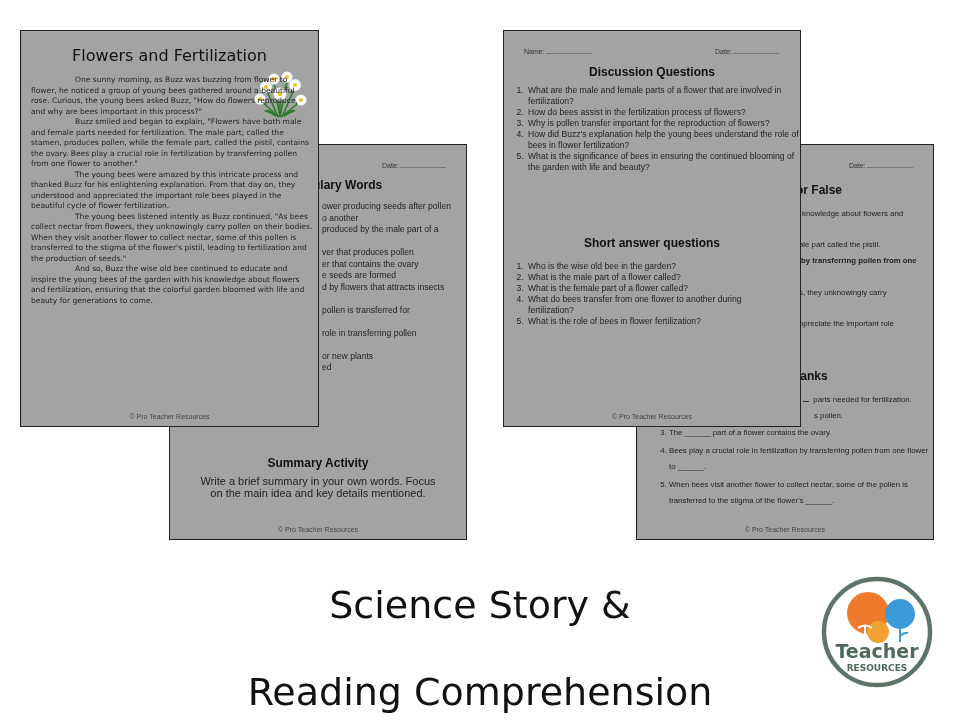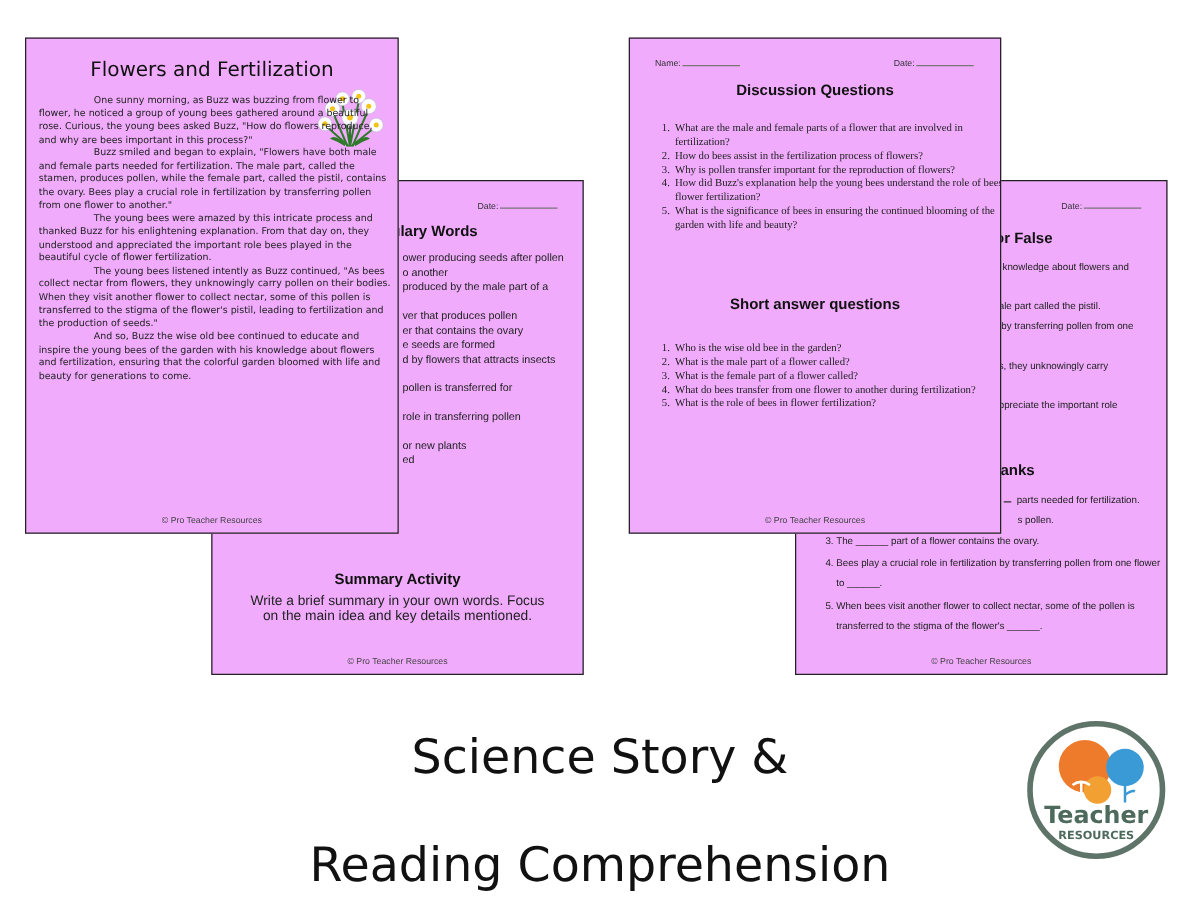--- a/index.html
+++ b/index.html
@@ -1,23 +1,23 @@
 <!DOCTYPE html>
 <html><head>
 <meta charset="utf-8">
 <style>
   html, body { margin:0; padding:0; }
   body { width:960px; height:720px; background:#ffffff; position:relative; overflow:hidden; font-family:"DejaVu Sans", sans-serif; }
-  .page { position:absolute; background:#f0abfc; border:1.5px solid #222; box-sizing:border-box; overflow:hidden; }
+  .page { position:absolute; background:#a3a3a3; border:1.5px solid #222; box-sizing:border-box; overflow:hidden; }
   .footer { position:absolute; left:0; right:0; text-align:center; font-family:"Liberation Sans", sans-serif; font-size:7px; color:#444; }
   .sans { font-family:"Liberation Sans", sans-serif; }
   .date-line { position:absolute; font-family:"Liberation Sans", sans-serif; font-size:7px; color:#333; }
   .date-line .ul { display:inline-block; width:46px; border-bottom:1px solid #777; margin-left:1px; }
   .h2 { position:absolute; font-family:"Liberation Sans", sans-serif; font-weight:bold; font-size:12px; color:#111; white-space:nowrap; }
-  ol.q { position:absolute; margin:12px; padding-left:18px; font-family:Liberation Serif, serif; font-size:8.6px; line-height:11px; color:#222; }
+  ol.q { position:absolute; margin:0; padding-left:18px; font-family:Liberation Sans, sans-serif; font-size:8.6px; line-height:11px; color:#222; }
   ol.q li { padding-left:2px; }
 
   
   #pageB { left:169px; top:144px; width:298px; height:396px; }
   .vocab-lines { position:absolute; left:152px; top:56px; font-family:"Liberation Sans", sans-serif; font-size:8.6px; color:#222; line-height:11.5px; white-space:nowrap; }
   .vocab-lines div { height:11.5px; }
 
   
   #pageD { left:636px; top:144px; width:298px; height:396px; }
   .tf-lines { position:absolute; left:150px; top:62px; font-family:"Liberation Sans", sans-serif; font-size:7.8px; color:#222; white-space:nowrap; }
@@ -66,21 +66,21 @@
   <div class="sans" style="position:absolute;left:30px;right:30px;top:330px;text-align:center;font-size:11px;line-height:12px;color:#222;">Write a brief summary in your own words. Focus on the main idea and key details mentioned.</div>
   <div class="footer" style="top:381px;">© Pro Teacher Resources</div>
 </div>
 
 <div class="page" id="pageD">
   <div class="date-line" style="left:212px;top:17px;"><span>Date:</span><span class="ul"></span></div>
   <div class="h2" style="left:159px;top:38px;">or False</div>
   <div class="tf-lines">
     <div style="top:2px;left:9px;">s knowledge about flowers and</div>
     <div style="top:33px;left:12px;">ale part called the pistil.</div>
-    <div style="top:49px;left:14px;">by transferring pollen from one</div>
+    <div style="top:49px;left:14px;font-weight:bold;">by transferring pollen from one</div>
     <div style="top:81px;left:12px;">s, they unknowingly carry</div>
     <div style="top:112px;left:12px;">ppreciate the important role</div>
   </div>
   <div class="h2" style="left:160px;top:224px;">lanks</div>
   <div class="sans" style="position:absolute;left:166px;top:250px;font-size:7.8px;color:#222;white-space:nowrap;"><span style="display:inline-block;width:6px;border-bottom:1px solid #333;"></span>&nbsp;&nbsp;<span>parts needed for fertilization.</span></div>
   <div class="sans" style="position:absolute;left:177px;top:266px;font-size:7.8px;color:#222;white-space:nowrap;">s pollen.</div>
   <ol class="blanks" start="3" style="top:280px;">
     <li>The ______ part of a flower contains the ovary.</li>
     <li style="margin-top:1px;">Bees play a crucial role in fertilization by transferring pollen from one flower to ______.</li>
     <li style="margin-top:1px;">When bees visit another flower to collect nectar, some of the pollen is transferred to the stigma of the flower's ______.</li>

